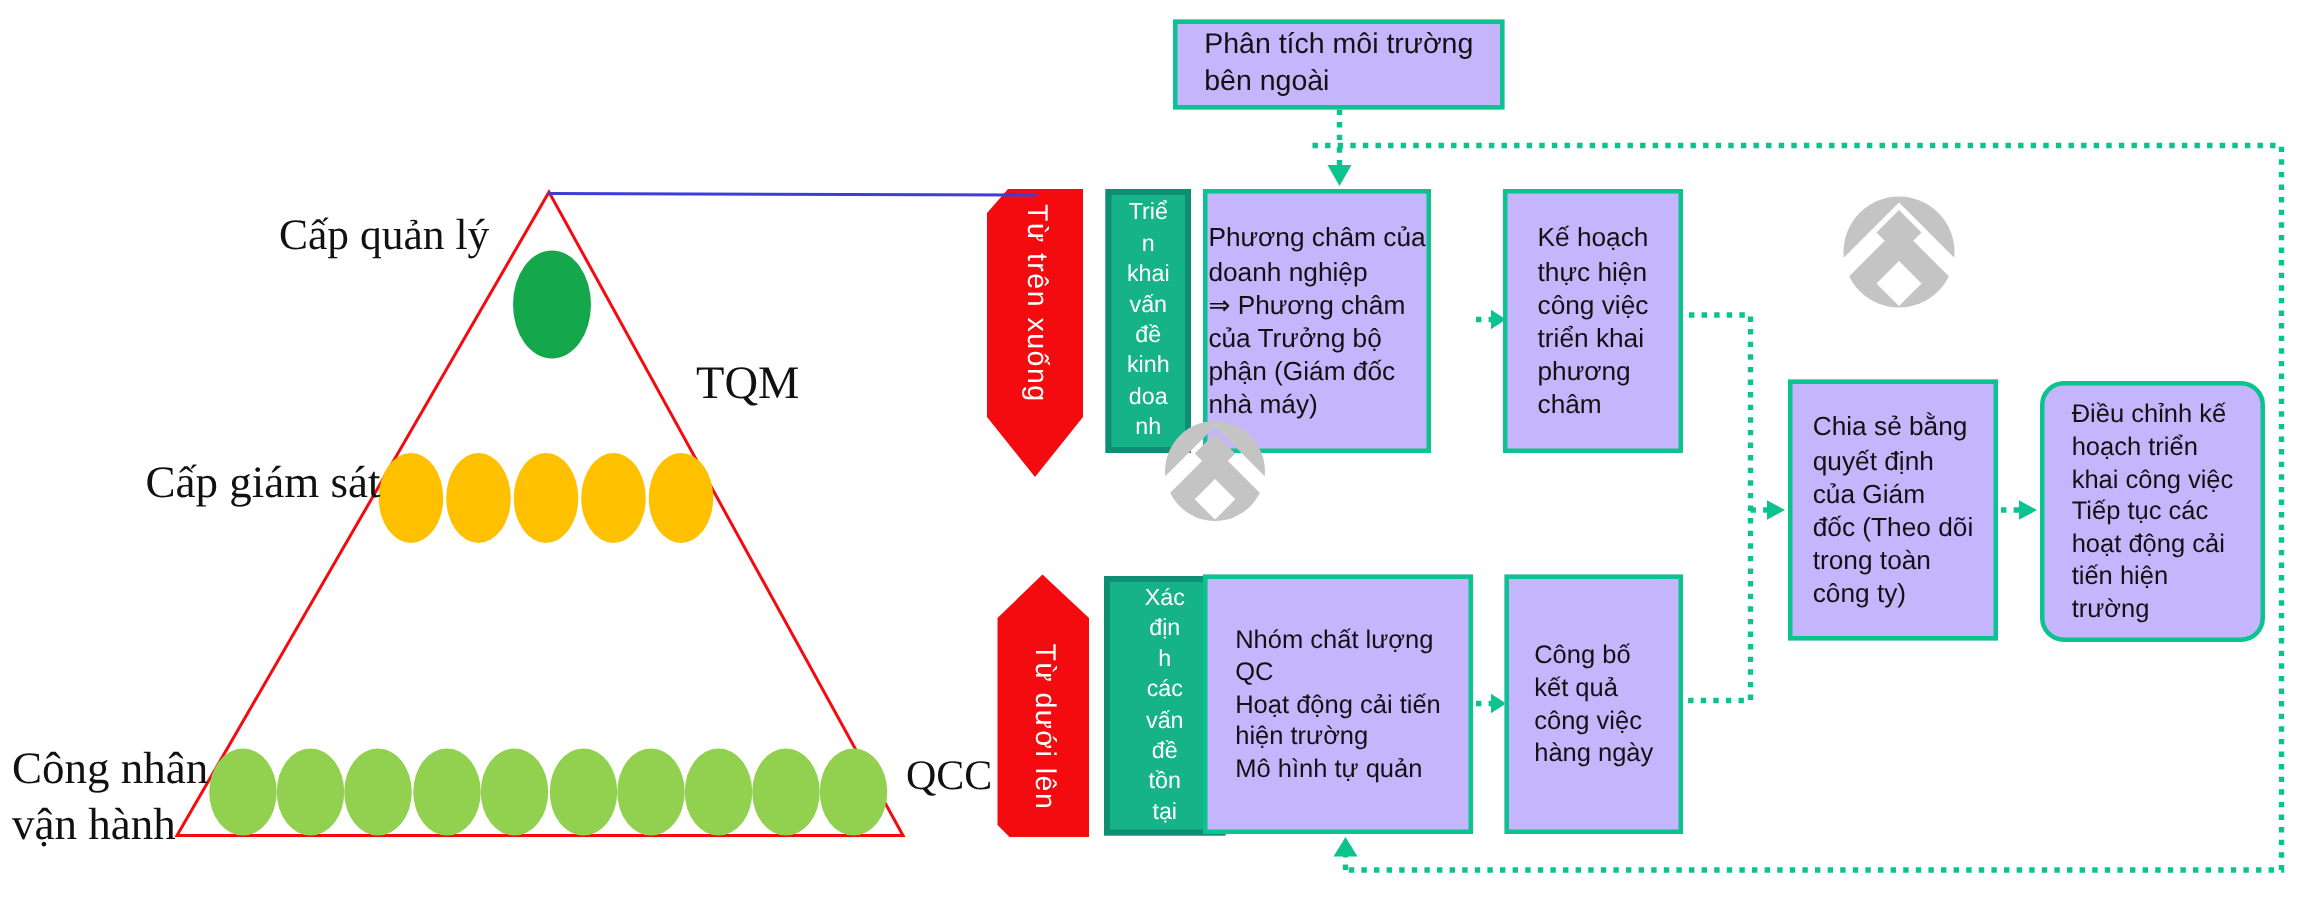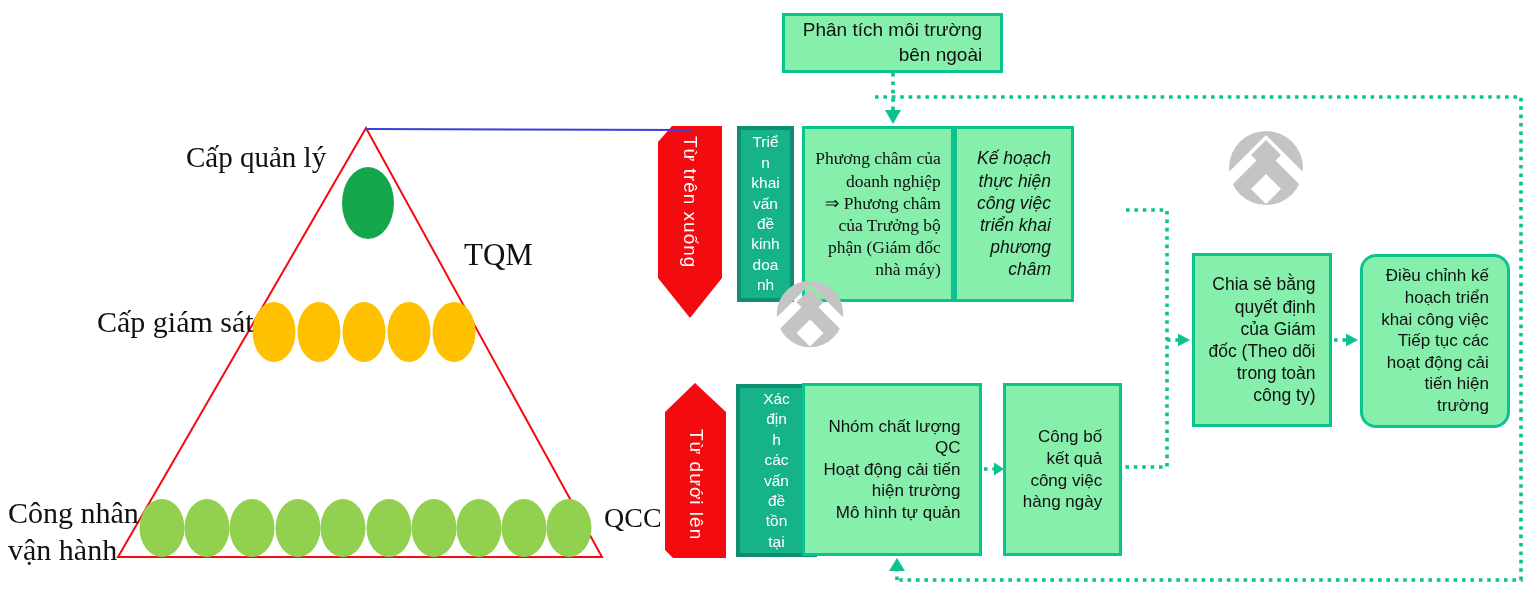--- a/index.html
+++ b/index.html
@@ -4,22 +4,22 @@
 <style>
   html,body{margin:0;padding:0;background:#fff;}
   .canvas{position:relative;width:1536px;height:607px;background:#fff;overflow:hidden;
           font-family:"Liberation Sans","DejaVu Sans",sans-serif;}
   .layer{position:absolute;left:0;top:0;width:1536px;height:607px;}
   .toplayer{pointer-events:none;}
   .abs{position:absolute;box-sizing:border-box;}
   
   .plabel{font-family:"Liberation Serif","DejaVu Serif",serif;color:#111;white-space:pre-line;line-height:1.22;}
   
-  .fbox{border:3.5px solid #0cc28e;background:#86efac;color:#111;display:flex;align-items:center;justify-content:center;
-        text-align:right;white-space:pre-line;font-size:17.5px;line-height:1.27;}
+  .fbox{border:3.5px solid #0cc28e;background:#c4b5fd;color:#111;display:flex;align-items:center;justify-content:center;
+        text-align:left;white-space:pre-line;font-size:17.5px;line-height:1.27;}
   .fbox.small{font-size:17px;}
   .fbox.title{font-size:19px;line-height:1.3;}
   
   .stepbox{border:4px solid #0e8e72;background:#16b389;color:#fff;display:flex;align-items:center;justify-content:center;
            text-align:center;white-space:pre-line;font-size:15.5px;line-height:1.32;}
   
   .varrow{display:flex;align-items:center;justify-content:center;color:#fff;font-size:19px;
           writing-mode:vertical-rl;text-orientation:mixed;letter-spacing:1px;}
 </style>
 </head>
@@ -98,27 +98,27 @@
 địn
 h
 các
 vấn
 đề
 tồn
 tại</div>
 
   <div class="abs fbox title" style="left:782px;top:13px;width:221px;height:60px;">Phân tích môi trường
 bên ngoài</div>
-  <div class="abs fbox" style="left:802px;top:126px;width:152px;height:176px;font-family:Liberation Serif, serif;">Phương châm của
+  <div class="abs fbox" style="left:802px;top:126px;width:152px;height:176px;">Phương châm của
 doanh nghiệp
 ⇒ Phương châm
 của Trưởng bộ
 phận (Giám đốc
 nhà máy)</div>
-  <div class="abs fbox" style="left:954px;top:126px;width:120px;height:176px;font-style:italic;">Kế hoạch
+  <div class="abs fbox" style="left:1002px;top:126px;width:120px;height:176px;">Kế hoạch
 thực hiện
 công việc
 triển khai
 phương
 châm</div>
   <div class="abs fbox small" style="left:802px;top:383px;width:180px;height:173px;">Nhóm chất lượng
 QC
 Hoạt động cải tiến
 hiện trường
 Mô hình tự quản</div>

